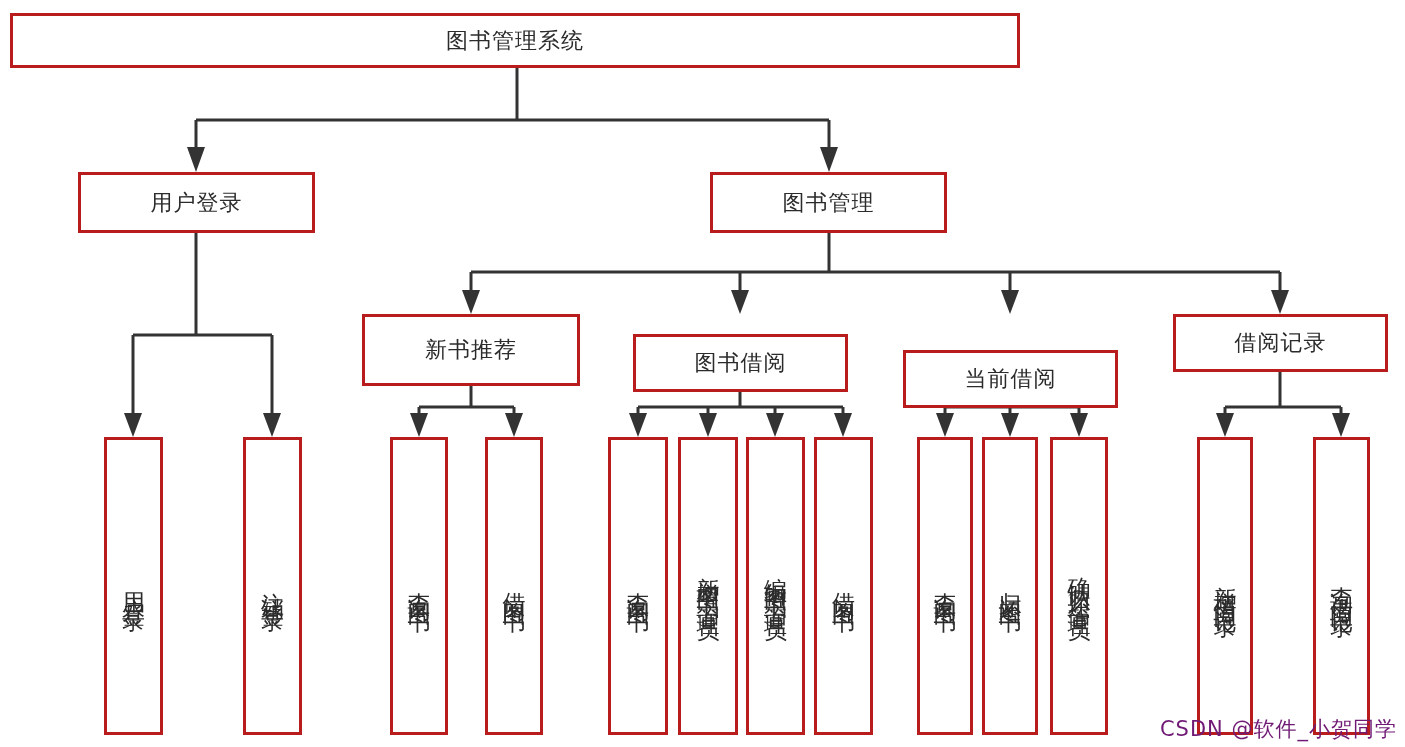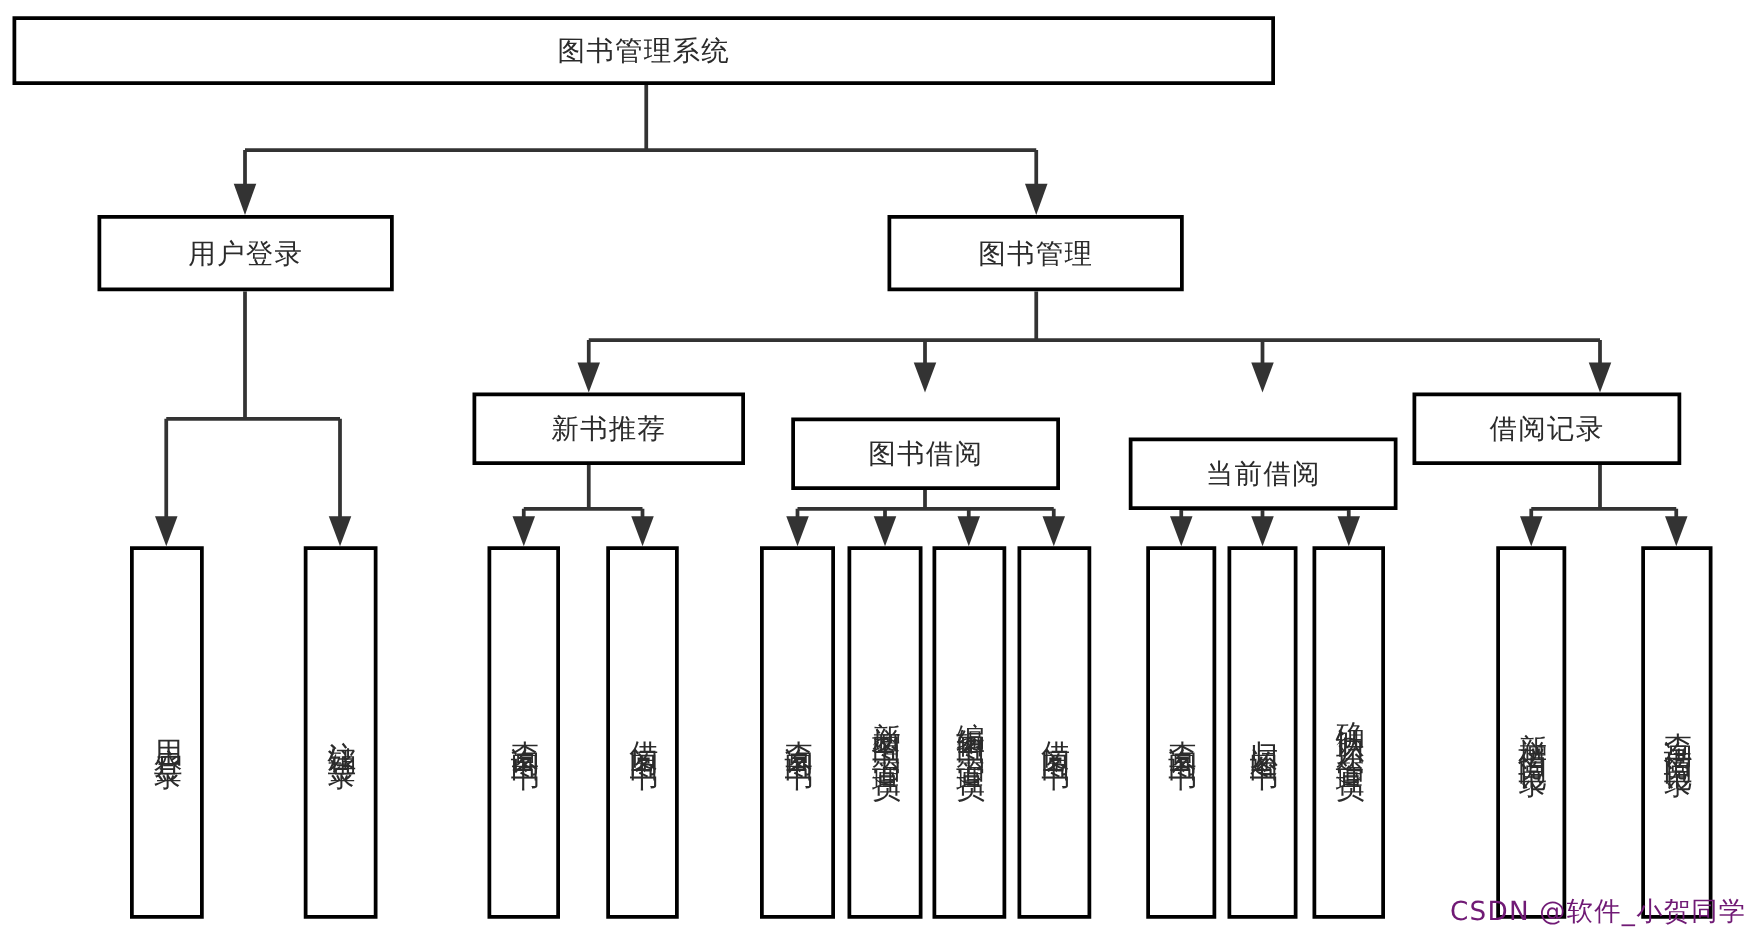--- a/index.html
+++ b/index.html
@@ -7,21 +7,21 @@
     position:relative;
     width:1405px;height:747px;
     background:#ffffff;
     font-family:"DejaVu Sans","Liberation Sans",sans-serif;
     color:#2b2b2b;
     overflow:hidden;
   }
   #wires{position:absolute;left:0;top:0;z-index:0;}
   .box{
     position:absolute;
-    border:3px solid #000000;
+    border:3px solid #b91c1c;
     background:#ffffff;
     display:flex;align-items:center;justify-content:center;
     box-sizing:border-box;
     z-index:1;
   }
   .hlabel{
     font-size:22px;
     letter-spacing:1px;
     white-space:nowrap;
     color:#2b2b2b;
@@ -31,24 +31,24 @@
     writing-mode:vertical-rl;
     font-size:23px;
     letter-spacing:6px;
     line-height:1;
     color:#2b2b2b;
     white-space:nowrap;
   }
   .root-box{left:10px;top:13px;width:1010px;height:55px;}
   .n-user-login{left:78px;top:172px;width:237px;height:61px;}
   .n-book-mgmt{left:710px;top:172px;width:237px;height:61px;}
-  .n-new-book{left:362px;top:314px;width:218px;height:58px;margin-left:16px;}
+  .n-new-book{left:362px;top:314px;width:218px;height:72px;}
   .n-book-borrow{left:633px;top:314px;width:215px;height:58px;margin-top:20px;}
   .n-cur-borrow{left:903px;top:314px;width:215px;height:58px;margin-top:36px;}
-  .n-borrow-rec{left:1130px;top:314px;width:215px;height:58px;}
+  .n-borrow-rec{left:1173px;top:314px;width:215px;height:58px;}
   .l1{left:104px;width:59px;}
   .l2{left:243px;width:59px;}
   .l3{left:390px;width:58px;}
   .l4{left:485px;width:58px;}
   .l5{left:608px;width:60px;}
   .l6{left:678px;width:60px;}
   .l7{left:746px;width:59px;}
   .l8{left:814px;width:59px;}
   .l9{left:917px;width:56px;}
   .l10{left:982px;width:56px;}

